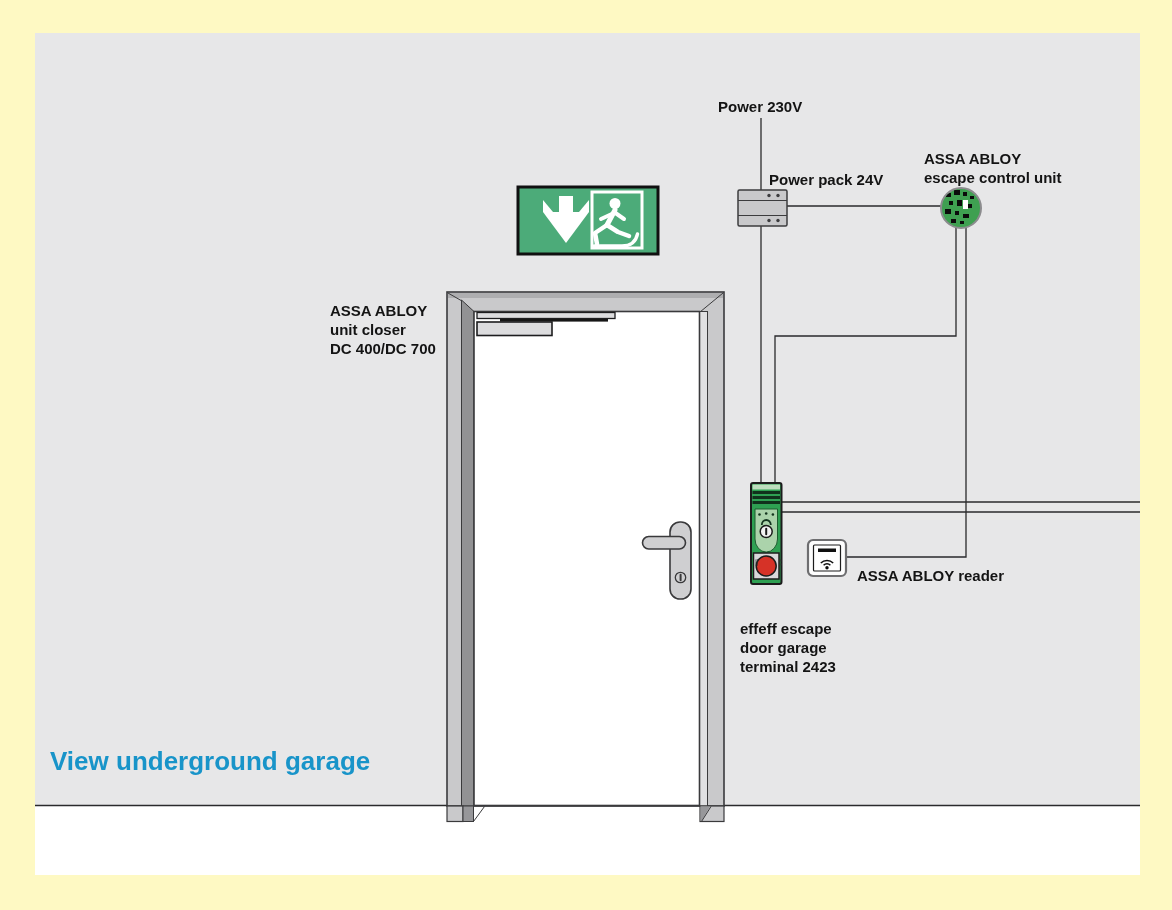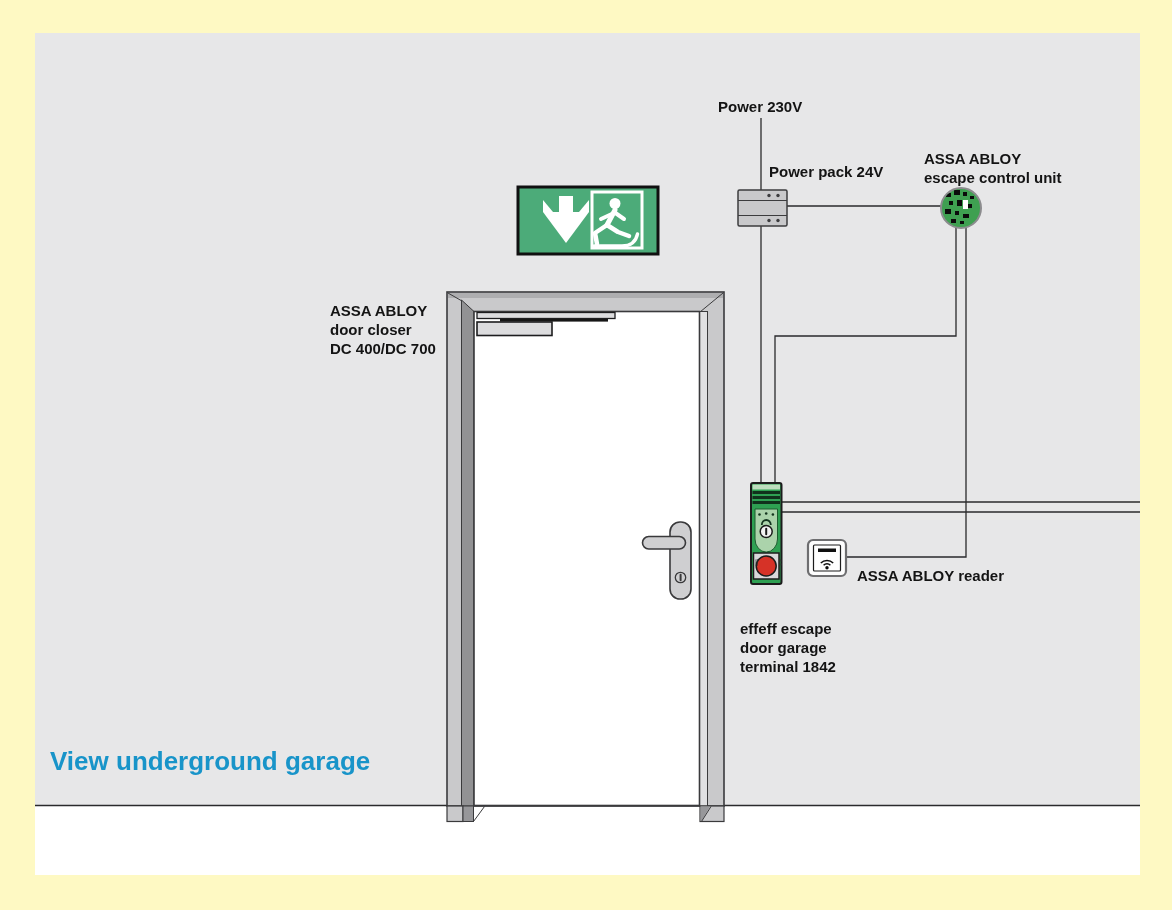--- a/index.html
+++ b/index.html
@@ -151,37 +151,37 @@
       <rect x="10" y="8.5" width="18" height="3.5" fill="#101010"></rect>
       <g stroke="#101010" fill="none" stroke-width="1.5">
         <path d="M12.8,23 a8.8,8.8 0 0 1 12.4,0"></path>
         <path d="M15.6,25.2 a4.8,4.8 0 0 1 6.8,0"></path>
         <circle cx="19" cy="27.8" r="1.7" fill="#101010" stroke="none"></circle>
       </g>
     </g>
   </svg>
 
   <div class="lbl" style="left:718px;top:97px;">Power 230V</div>
-  <div class="lbl" style="left:769px;top:162px;">Power pack 24V</div>
+  <div class="lbl" style="left:769px;top:170px;">Power pack 24V</div>
 
   <div class="lbl" style="left:924px;top:149px;">
     <div>ASSA ABLOY</div>
     <div>escape control unit</div>
   </div>
 
   <div class="lbl" style="left:330px;top:301px;">
     <div>ASSA ABLOY</div>
-    <div>door closer</div>
+    <div>unit closer</div>
     <div>DC 400/DC 700</div>
   </div>
 
   <div class="lbl" style="left:740px;top:619px;">
     <div>effeff escape</div>
     <div>door garage</div>
-    <div>terminal 1842</div>
+    <div>terminal 2423</div>
   </div>
 
   <div class="lbl" style="left:857px;top:566px;">ASSA ABLOY reader</div>
 
   <div class="title">
     <div class="t1">View underground garage</div>
   </div>
 </div>
 
 </body></html>

